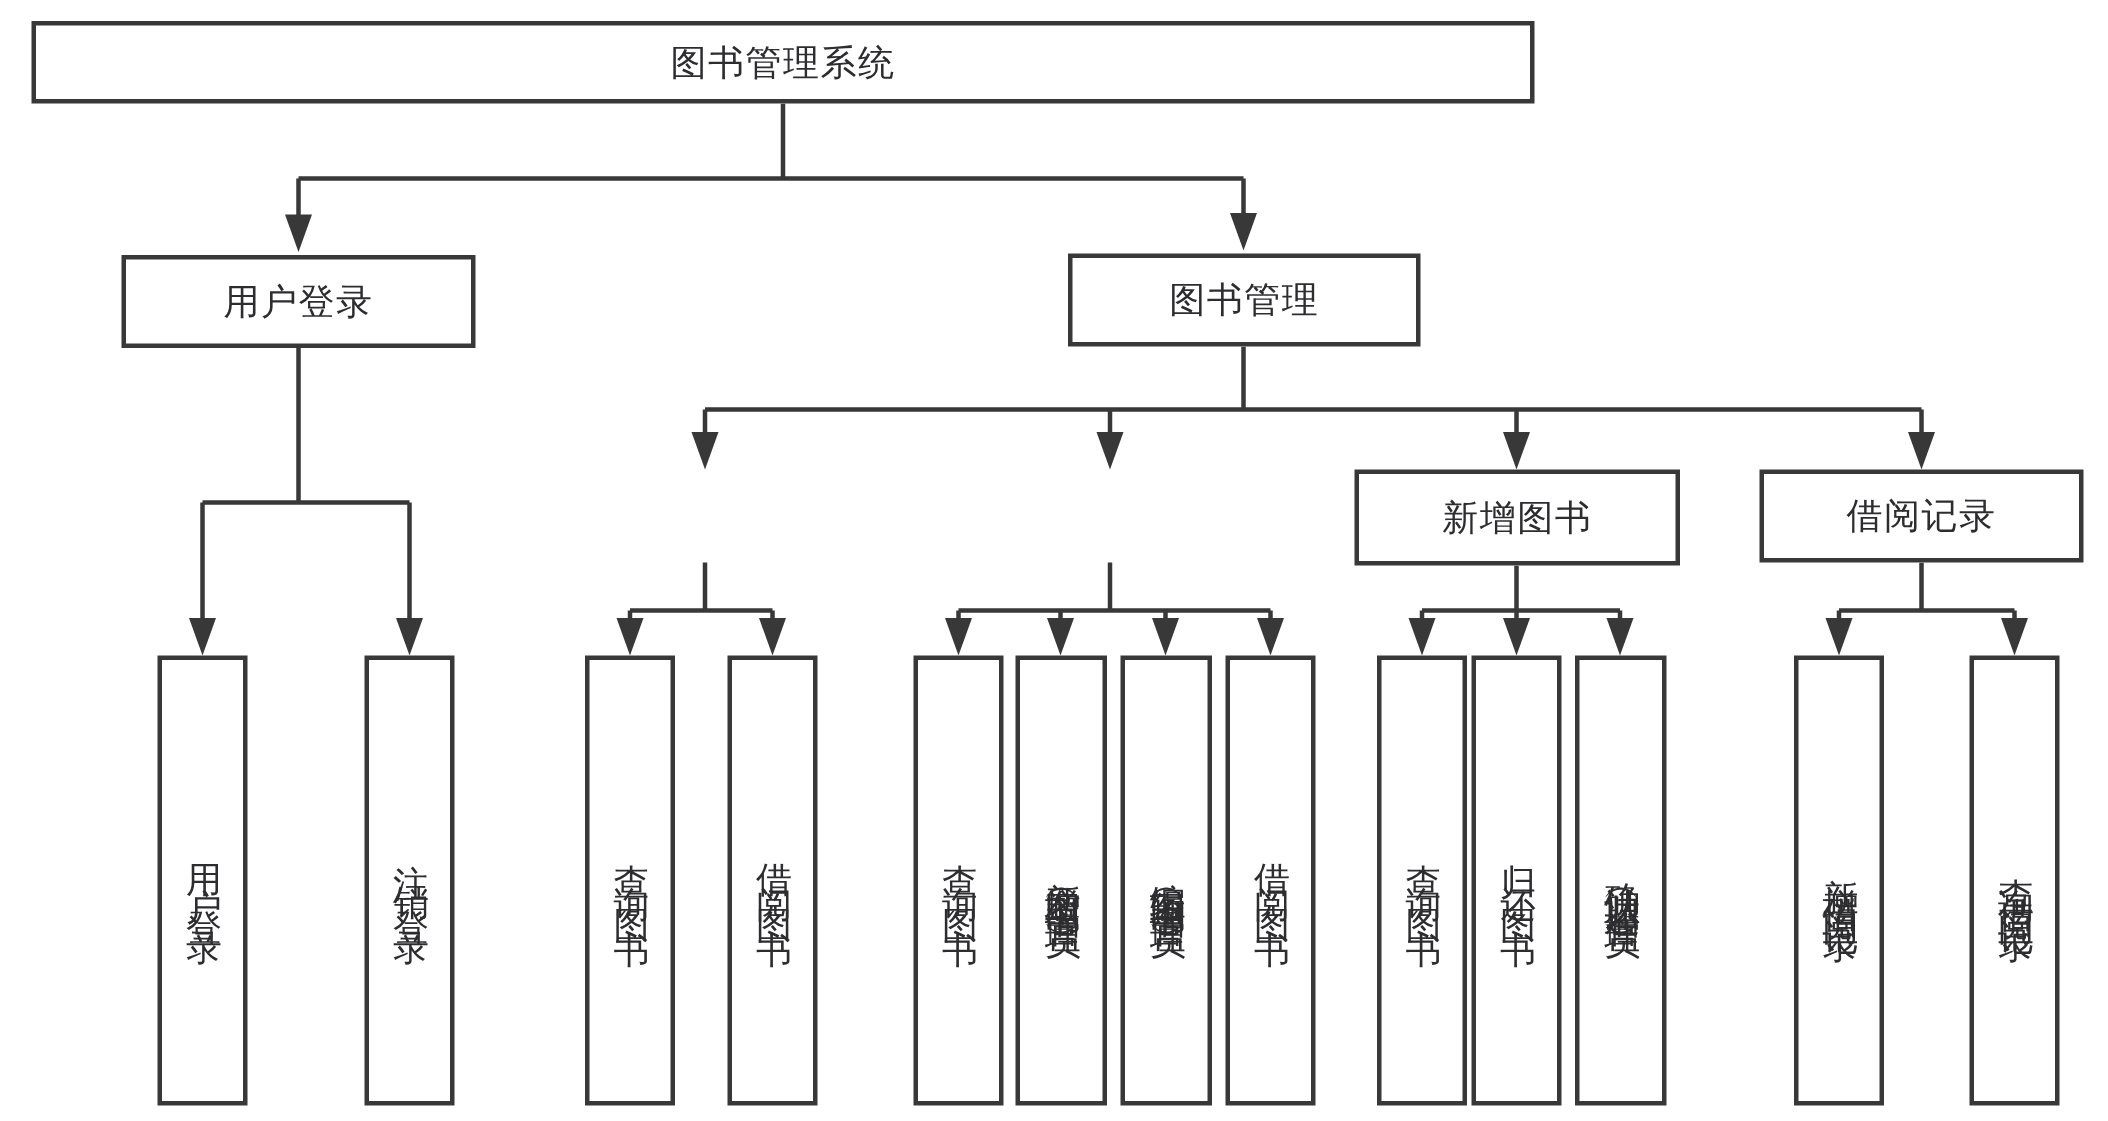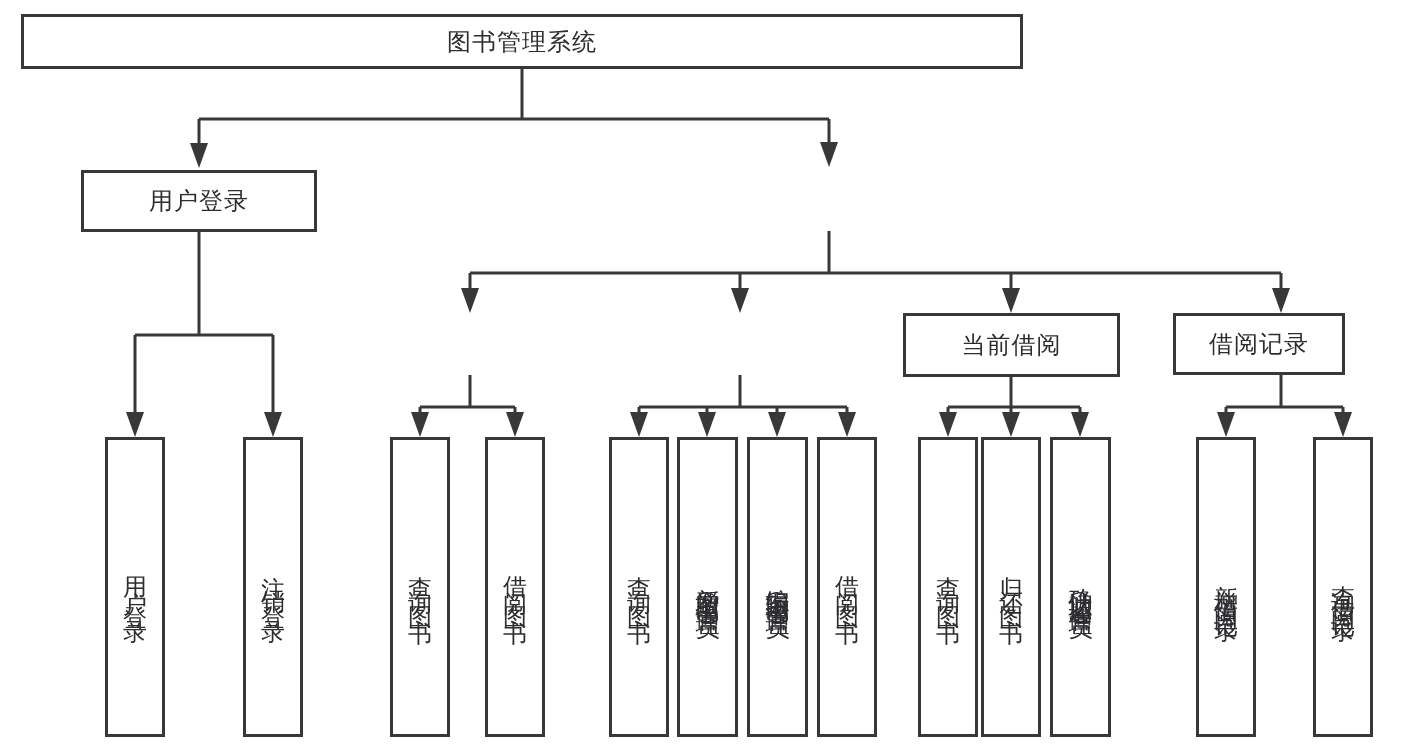--- a/index.html
+++ b/index.html
@@ -80,23 +80,24 @@
       <use href="#arr" x="1011" y="437"></use>
       <use href="#arr" x="1080" y="437"></use>
       <use href="#arr" x="1226" y="437"></use>
       <use href="#arr" x="1343" y="437"></use>
     </g>
   </svg>
 
   <div class="node" style="left:21px;top:14px;width:1002px;height:55px;">图书管理系统</div>
 
   <div class="node" style="left:81px;top:170px;width:236px;height:62px;">用户登录</div>
+  <div class="node" style="left:712px;top:169px;width:235px;height:62px;">图书管理</div>
 
-  <div class="node" style="left:903px;top:313px;width:217px;height:64px;">当前借阅</div>
-  <div class="node" style="left:1173px;top:313px;width:172px;height:62px;">借阅记录</div>
+  <div class="node" style="left:903px;top:313px;width:217px;height:64px;">新增图书</div>
+  <div class="node" style="left:1173px;top:313px;width:216px;height:62px;">借阅记录</div>
 
   <div class="node leaf" style="left:105px;top:437px;width:60px;height:300px;">
     <span class="vtext" style="letter-spacing: 15px;">用户登录</span>
   </div>
   <div class="node leaf" style="left:243px;top:437px;width:60px;height:300px;">
     <span class="vtext" style="letter-spacing: 15px;">注销登录</span>
   </div>
 
   <div class="node leaf" style="left:390px;top:437px;width:60px;height:300px;">
     <span class="vtext" style="letter-spacing: 15px;">查询图书</span>

